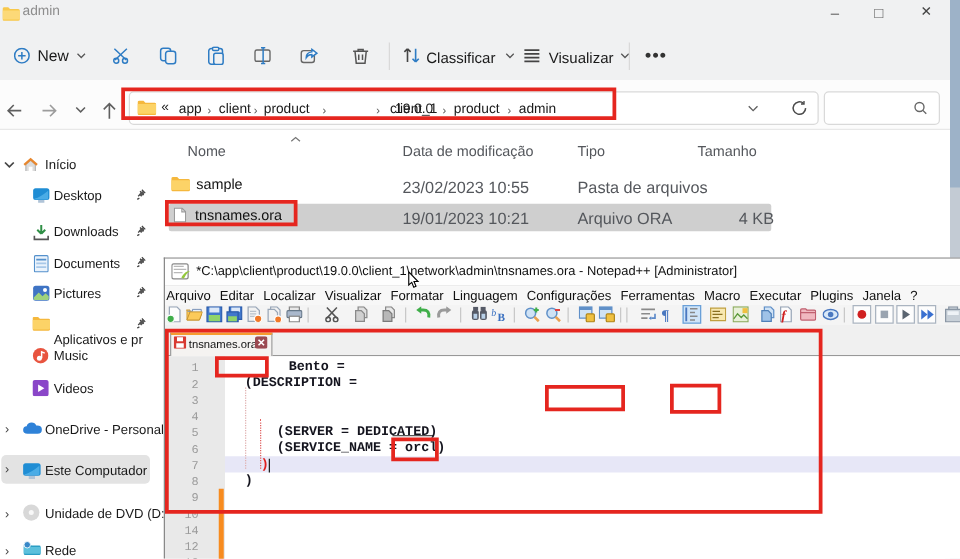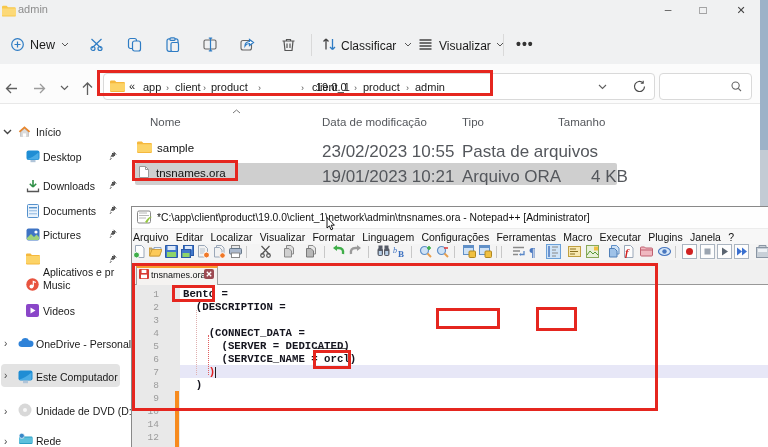--- a/index.html
+++ b/index.html
@@ -23,21 +23,21 @@
   #addr-row { left:0; top:64px; width:760px; height:40px; background:#fcfcfc; border-bottom:1px solid #e8e8e8;}
   #addr-box { left:103px; top:73px; width:552px; height:27px; background:#fff; border:1px solid #d9d9d9; border-radius:4px; }
   #search-box { left:659px; top:73px; width:93px; height:27px; background:#fff; border:1px solid #d9d9d9; border-radius:4px; }
   .crumb { font-size:11px; color:#1a1a1a; }
   .csep { font-size:9px; color:#555; }
   
   .side-item { font-size:10.5px; color:#191919; white-space:nowrap; }
   .expander { font-size:10px; color:#444; }
   
   .hdr { font-size:11.5px; color:#54575c; }
-  .cell { font-size:17px; color:#54575c; }
+  .cell { font-size:13px; color:#54575c; }
   .fname { font-size:11.5px; color:#111; }
   #selrow { left:135px; top:163px; width:482px; height:22px; background:#cfcfcf; border-radius:2px; }
   
   #npp { left:131px; top:206px; width:637px; height:241px; background:#fff; border-left:1px solid #898989; border-top:1px solid #898989; }
   #npp-title { left:0; top:0; width:637px; height:22px; background:#fefefe; border-bottom:1px solid #ececec;}
   #npp-title-text { left:25px; top:5px; font-size:10.3px; color:#101010; white-space:nowrap; }
   #npp-menu { left:0; top:22px; width:637px; height:15px; background:#f7f7f7; }
   .menu-item { font-size:10.5px; color:#101010; word-spacing:-0.5px; }
   #npp-toolbar { left:0; top:37px; width:637px; height:16px; background:#f4f4f4; }
   #npp-tabbar { left:0; top:53px; width:637px; height:25px; background:#f0f0f0; border-bottom:1px solid #989898; }
@@ -633,23 +633,22 @@
       <div class="ln" style="top:43px;">4</div>
       <div class="ln" style="top:56px;">5</div>
       <div class="ln" style="top:69px;">6</div>
       <div class="ln" style="top:82px;">7</div>
       <div class="ln" style="top:95px;">8</div>
       <div class="ln" style="top:108px;">9</div>
       <div class="ln" style="top:121px;">10</div>
       <div class="ln" style="top:134px;">14</div>
       <div class="ln" style="top:147px;">12</div>
       <div class="ln" style="top:160px;">13</div>
-      <div class="code" style="top:3px;">Bento =</div>
+      <div class="code" style="top:3px;margin-left:48px;">Bento =</div>
       <div class="code" style="top:16px;">  (DESCRIPTION =</div>
-      <div class="code" style="top:42px;">    (CONNECT_DATA =</div>
       <div class="code" style="top:55px;">      (SERVER = DEDICATED)</div>
       <div class="code" style="top:68px;">      (SERVICE_NAME = orcl)</div>
       <div class="code" style="top:81px;">    <span style="color:#e02020;">)</span></div>
         <div class="abs" style="left:83px; top:82px; width:1px; height:11px; background:#222;"></div>
       <div class="code" style="top:94px;">  )</div>
     </div>
 
     <div class="abs" style="left:194px; top:10px;">
         <svg width="10" height="15" viewBox="0 0 10 15">
           <path d="M1 0.5 L1 11 L3.4 8.9 L5 12.8 L6.8 12 L5.2 8.2 L8.4 8.2 Z" fill="#fff" stroke="#000" stroke-width="0.9"></path>

